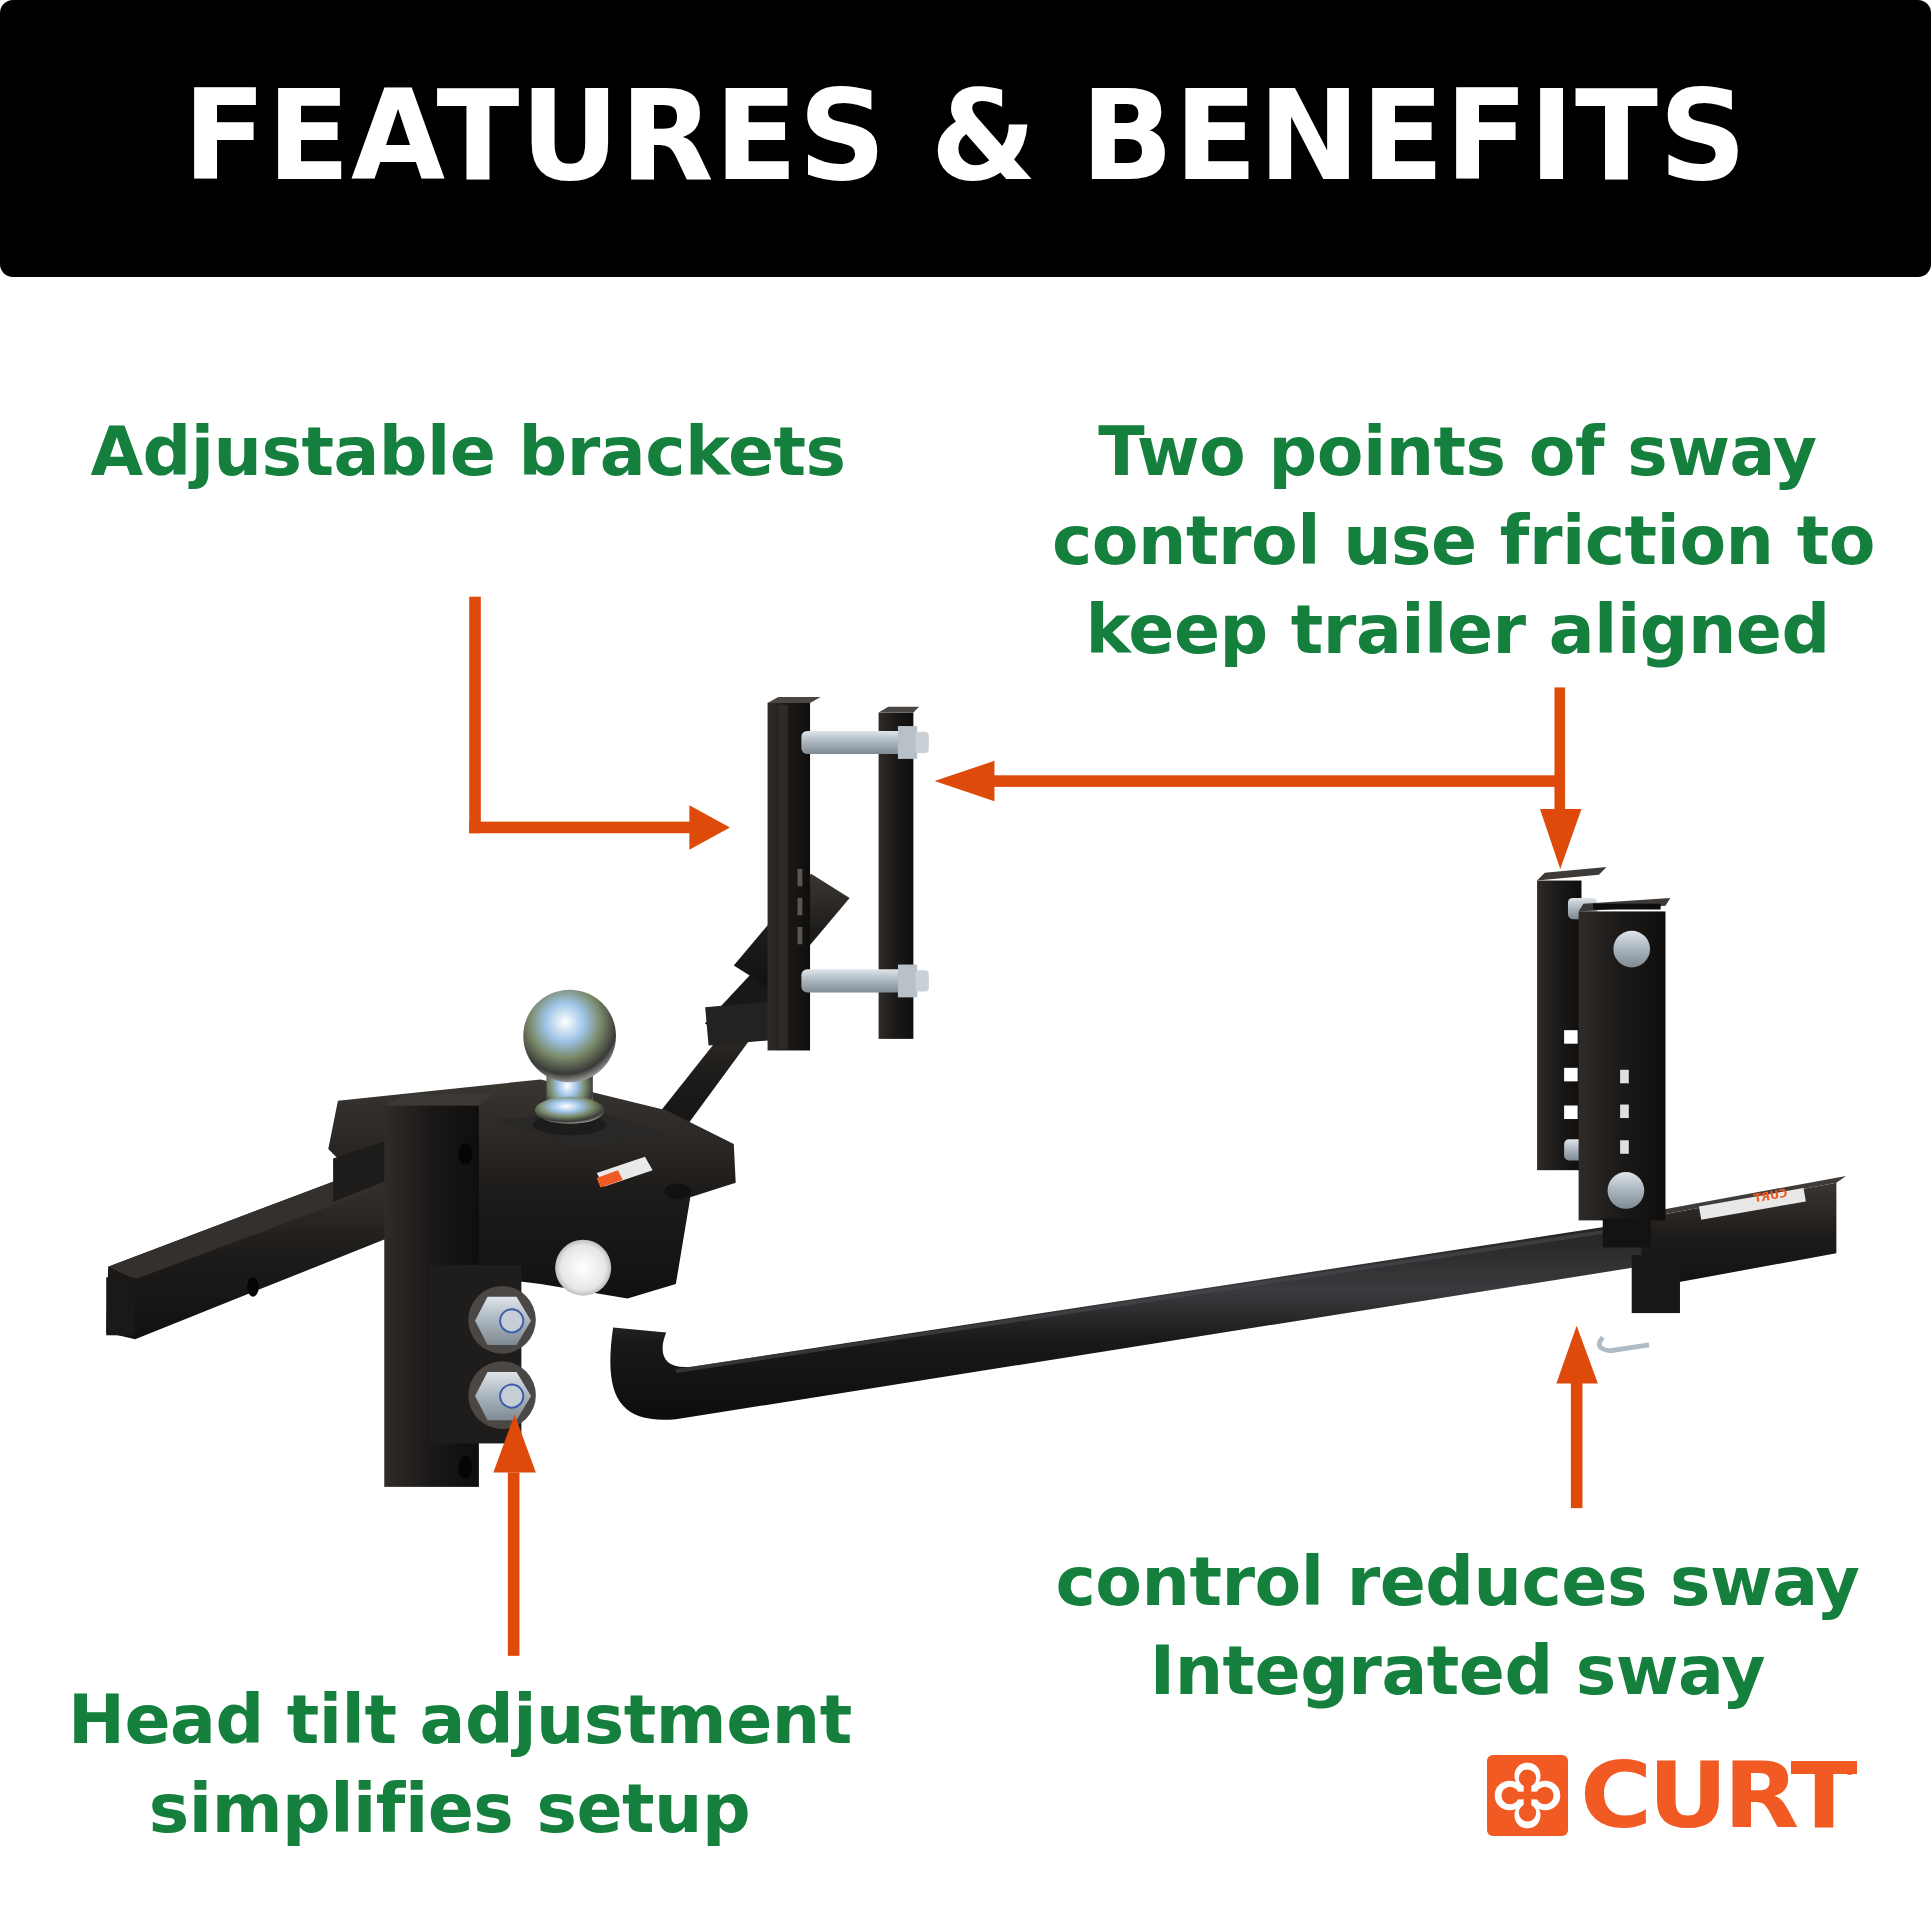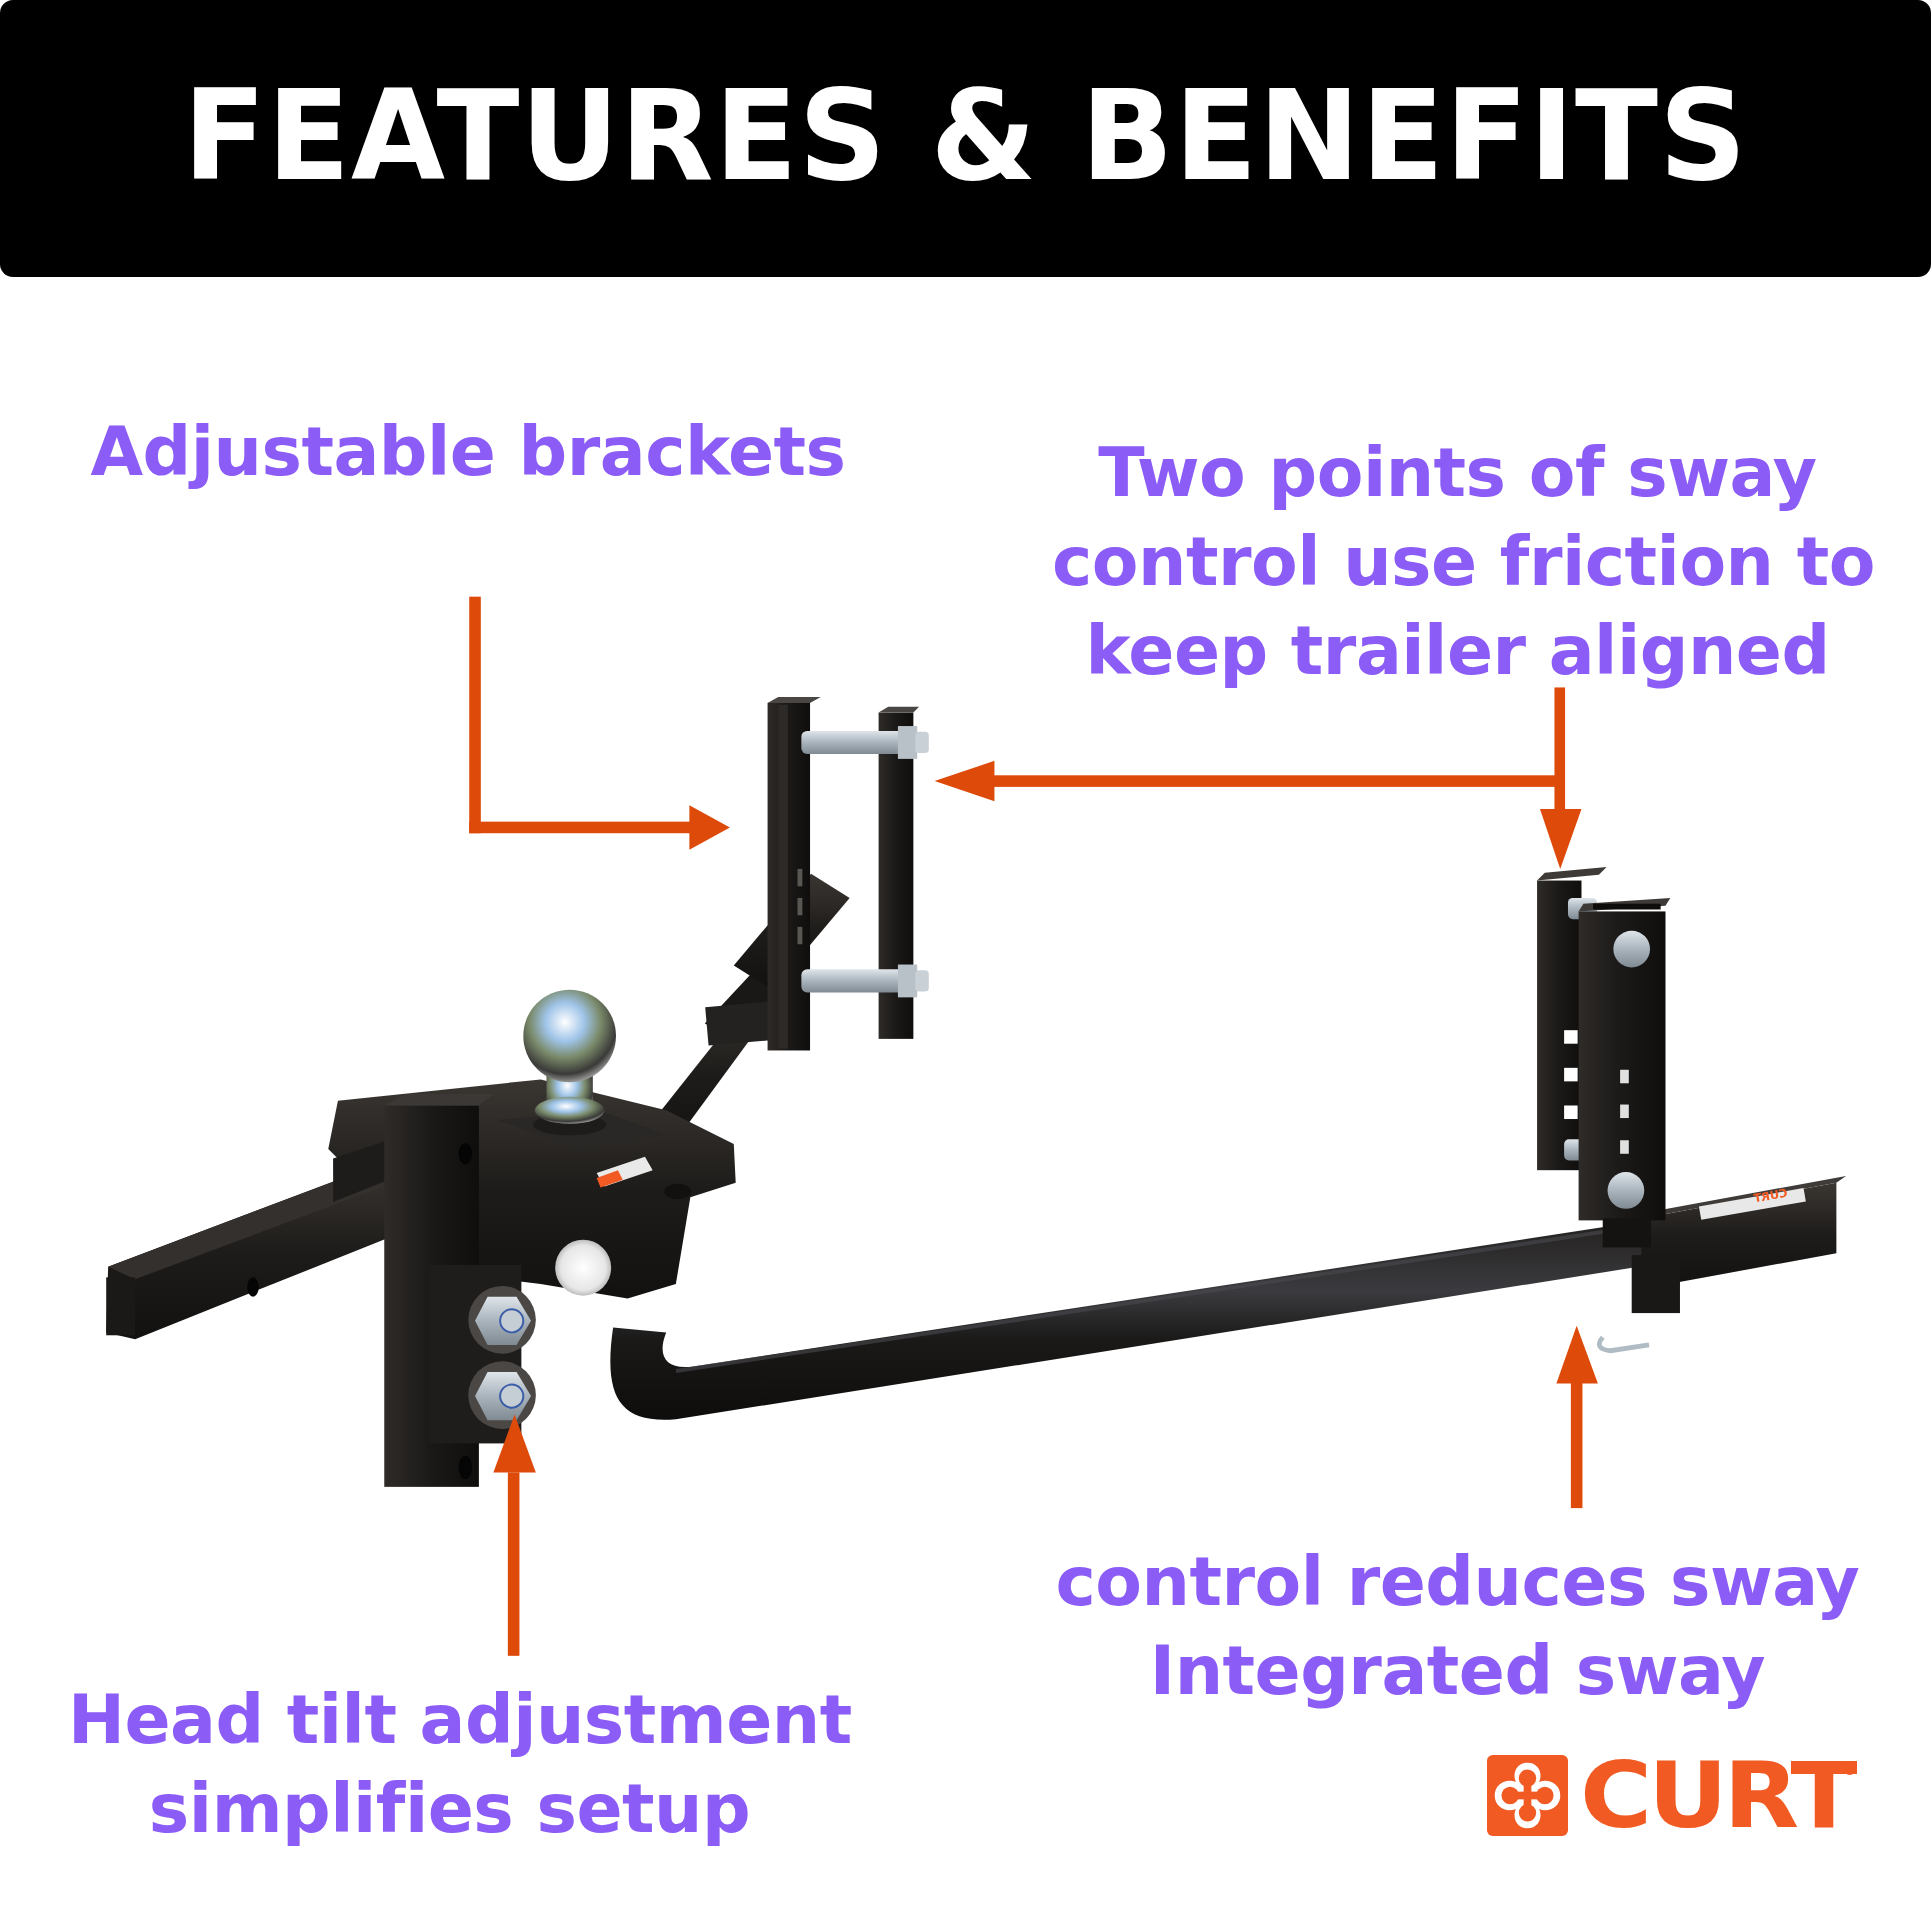--- a/index.html
+++ b/index.html
@@ -3,26 +3,26 @@
   <meta charset="utf-8">
   <style>
     html, body { margin: 0; padding: 0; background: #ffffff; }
     body { width: 1931px; height: 1931px; position: relative; overflow: hidden;
            font-family: "DejaVu Sans", "Liberation Sans", sans-serif; }
     .header { position: absolute; left: 0; top: 0; width: 1931px; height: 277px;
               background: #000000; display: flex; align-items: center; justify-content: center; border-radius: 13px; }
     .header-title { color: #ffffff; font-family: "DejaVu Sans", sans-serif; font-weight: bold;
                     font-size: 124px; letter-spacing: 1px; line-height: 1; margin-top: -5.8px;
                     transform: scaleX(0.98); }
-    .callout { position: absolute; color: #8b5cf6; font-weight: bold;
+    .callout { position: absolute; color: #15803d; font-weight: bold;
                font-family: "DejaVu Sans", sans-serif; text-align: center;
                font-size: 68px; line-height: 89px; letter-spacing: -0.5px; }
     .callout span { display: block; white-space: nowrap; }
     #callout-brackets { left: 77px; top: 407px; width: 782px; }
-    #callout-two-points { left: 1052px; top: 407px; width: 811px; margin-top: 21px; }
+    #callout-two-points { left: 1052px; top: 407px; width: 811px; }
     #callout-head-tilt { left: 68px; top: 1675px; width: 763px; }
     #callout-integrated { left: 1052px; top: 1537px; width: 811px; }
     .scene { position: absolute; left: 0; top: 0; width: 1931px; height: 1931px; }
     .logo { position: absolute; left: 1487px; top: 1755px; width: 367px; height: 81px;
             display: flex; align-items: center; }
     .logo-mark { width: 81px; height: 81px; }
     .logo-text { color: #f15a22; font-family: "DejaVu Sans", sans-serif; font-weight: bold;
                  font-size: 91px; line-height: 81px; margin-left: 11.6px; letter-spacing: -3.9px;
                  transform: scaleX(1.08); transform-origin: left center; }
     .logo-reg { color: #f15a22; font-size: 15.4px; position: absolute; left: 355px; top: 5.8px; }

